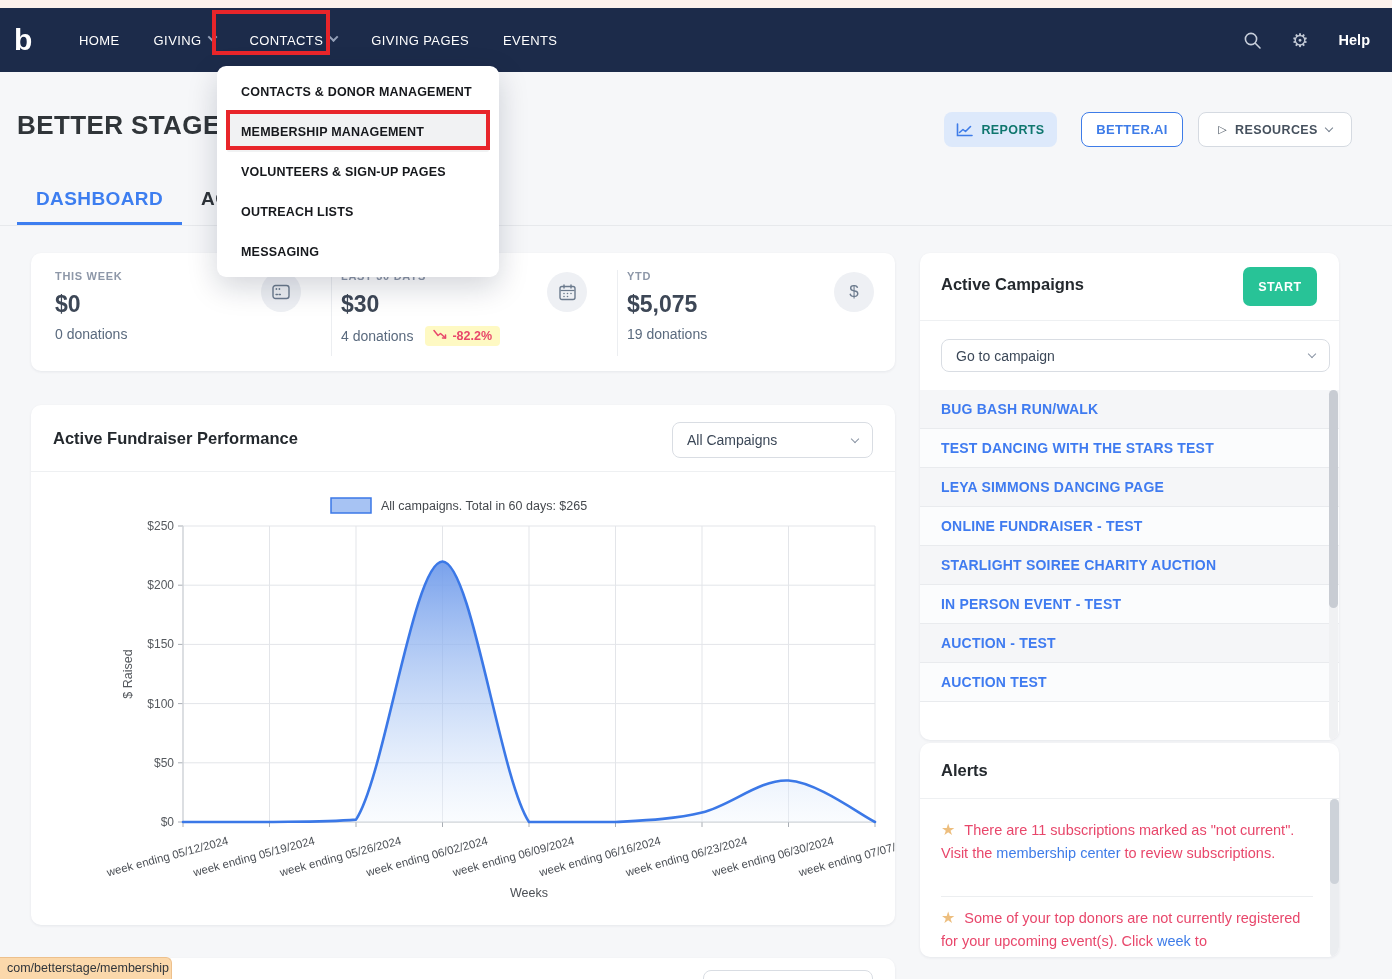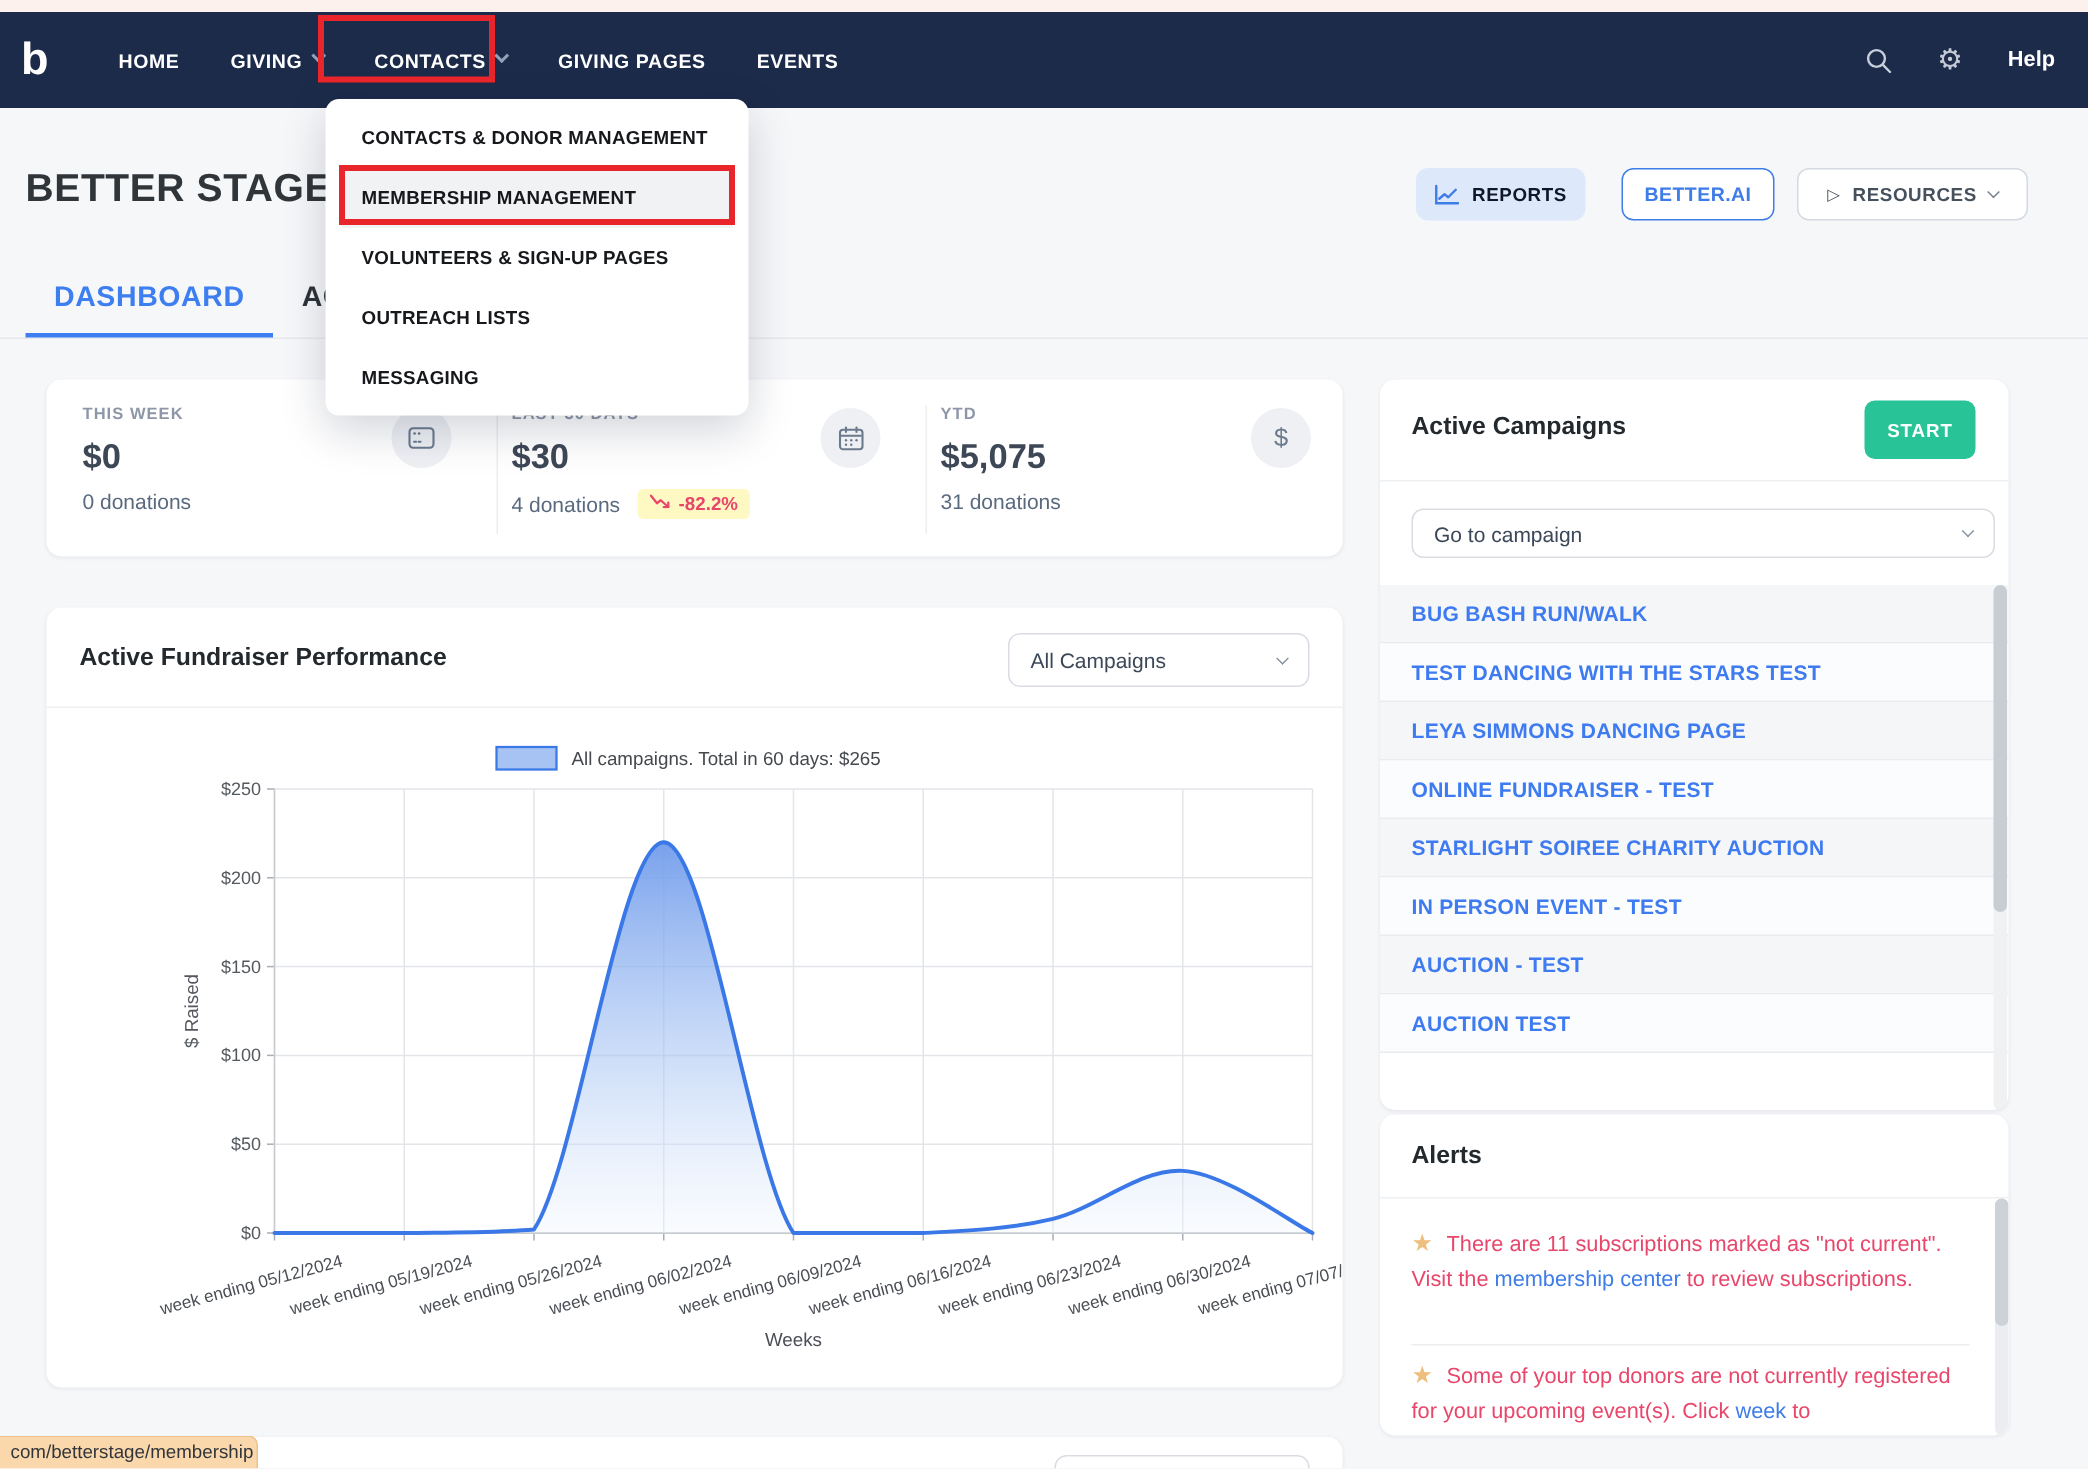--- a/index.html
+++ b/index.html
@@ -5,37 +5,37 @@
   * { margin:0; padding:0; box-sizing:border-box; }
   html,body { width:1392px; height:979px; overflow:hidden; }
   body { font-family:"Liberation Sans","DejaVu Sans",sans-serif; background:#f6f7f9; position:relative; }
   .abs { position:absolute; }
 
   
   #top-strip { left:0; top:0; width:1392px; height:8px; background:#fcf1ec; }
   #navbar { left:0; top:8px; width:1392px; height:64px; background:#1c2b4a; display:flex; align-items:center; color:#fff; }
   #nav-logo { width:30px; margin-left:14px; font-size:30px; font-weight:800; color:#fff; line-height:1; }
   .nav-items { display:flex; align-items:center; margin-left:18px; }
-  .nav-item { display:flex; align-items:center; gap:7px; font-size:13px; font-weight:700; letter-spacing:.4px; padding:10px 17px; cursor:pointer; white-space:nowrap; }
+  .nav-item { display:flex; align-items:center; gap:7px; font-size:13px; font-weight:400; letter-spacing:.4px; padding:10px 17px; cursor:pointer; white-space:nowrap; }
   .chev { width:7px; height:7px; border-right:2px solid #94a0b8; border-bottom:2px solid #94a0b8; transform:rotate(45deg) translate(-1px,-1px); display:inline-block; margin-top:-3px; }
   #nav-right { margin-left:auto; display:flex; align-items:center; gap:30px; padding-right:22px; }
   #nav-help { font-size:14.5px; font-weight:600; }
   #contacts-wrap { position:relative; }
   #red-box-nav { left:-21px; top:-13px; width:118px; height:45px; border:4px solid #e8252a; pointer-events:none; z-index:61; }
 
   
   #contacts-menu { left:217px; top:66px; width:282px; height:211px; background:#fff; border-radius:9px; box-shadow:0 10px 30px rgba(10,20,50,.18); z-index:50; padding-top:6px; }
   .menu-item { height:40px; display:flex; align-items:center; padding-left:24px; font-size:12.5px; font-weight:800; color:#16181c; letter-spacing:.2px; cursor:pointer; }
   .menu-item.active { background:#f1f2f3; margin:0 10px; padding-left:14px; border-radius:2px; }
   #red-box-menu { left:226px; top:110px; width:264px; height:40px; border:4px solid #e8252a; pointer-events:none; z-index:60; }
 
   
   #page-title { left:17px; top:110px; font-size:26px; font-weight:800; color:#303539; letter-spacing:.4px; }
   .hdr-btn { top:112px; height:35px; border-radius:8px; display:flex; align-items:center; justify-content:center; gap:8px; font-weight:700; cursor:pointer; background:#fff; }
-  #btn-reports { left:944px; width:113px; background:#dde9fb; color:#0f172a; font-size:12.5px; letter-spacing:.4px;justify-content:center; }
+  #btn-reports { left:944px; width:113px; background:#dde9fb; color:#0f766e; font-size:12.5px; letter-spacing:.4px;justify-content:center; }
   #btn-betterai { left:1081px; width:102px; border:1.5px solid #3e7ce8; color:#3e7ce8; font-size:13px; letter-spacing:.3px; }
   #btn-resources { left:1198px; width:154px; border:1px solid #d5dae1; color:#46515e; font-size:12.5px; letter-spacing:.4px; }
   .chev-dark { width:6px; height:6px; border-right:1.8px solid #76818f; border-bottom:1.8px solid #76818f; transform:rotate(45deg); display:inline-block; margin-top:-3px; }
 
   
   #tabbar { left:0; top:178px; width:1392px; height:48px; border-bottom:1px solid #e7e9ec; padding-left:17px; display:flex; }
   .tab { padding:10px 19px 0; font-size:19px; font-weight:700; letter-spacing:.4px; color:#2e3338; cursor:pointer; height:100%; }
   .tab.active { color:#3d7ef0; border-bottom:3px solid #3d7ef0; }
 
   
@@ -201,21 +201,21 @@
         <circle cx="5" cy="12.5" r=".8" fill="#6b7a8d"></circle>
         <circle cx="8.5" cy="12.5" r=".8" fill="#6b7a8d"></circle>
       </svg>
   </div>
   <div class="stat-divider" style="left:586px;"></div>
 
   <div class="stat" style="left:596px;">
     <div class="stat-label">YTD</div>
     <div class="stat-value">$5,075</div>
     <div class="stat-sub">
-        <span>31 donations</span>
+        <span>19 donations</span>
       </div>
   </div>
   <div class="stat-icon" style="left:803px;font-size:17px;font-weight:400;">$</div>
 </div>
 
 <div class="card" id="chart-card">
   <div id="chart-title">Active Fundraiser Performance</div>
   <div class="select-box" id="chart-filter">
     <span>All Campaigns</span>
     <span class="chev-dark" style="border-color:#8a94a4;"></span>

